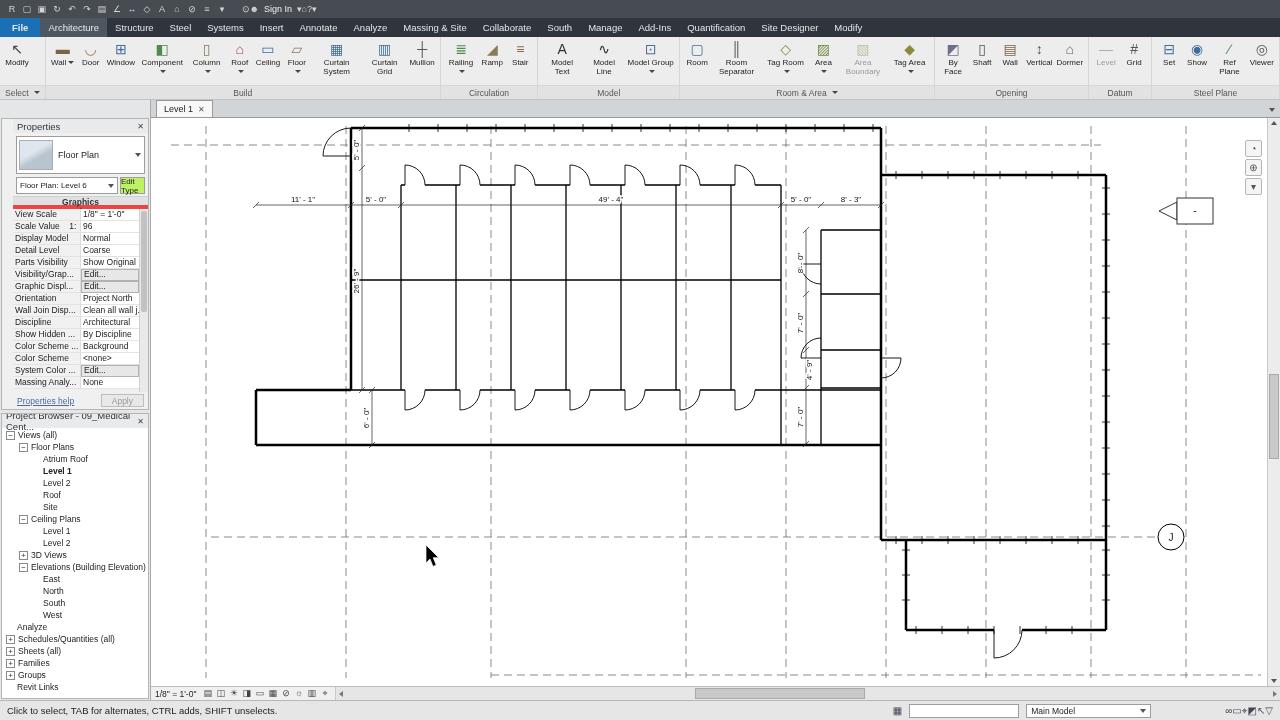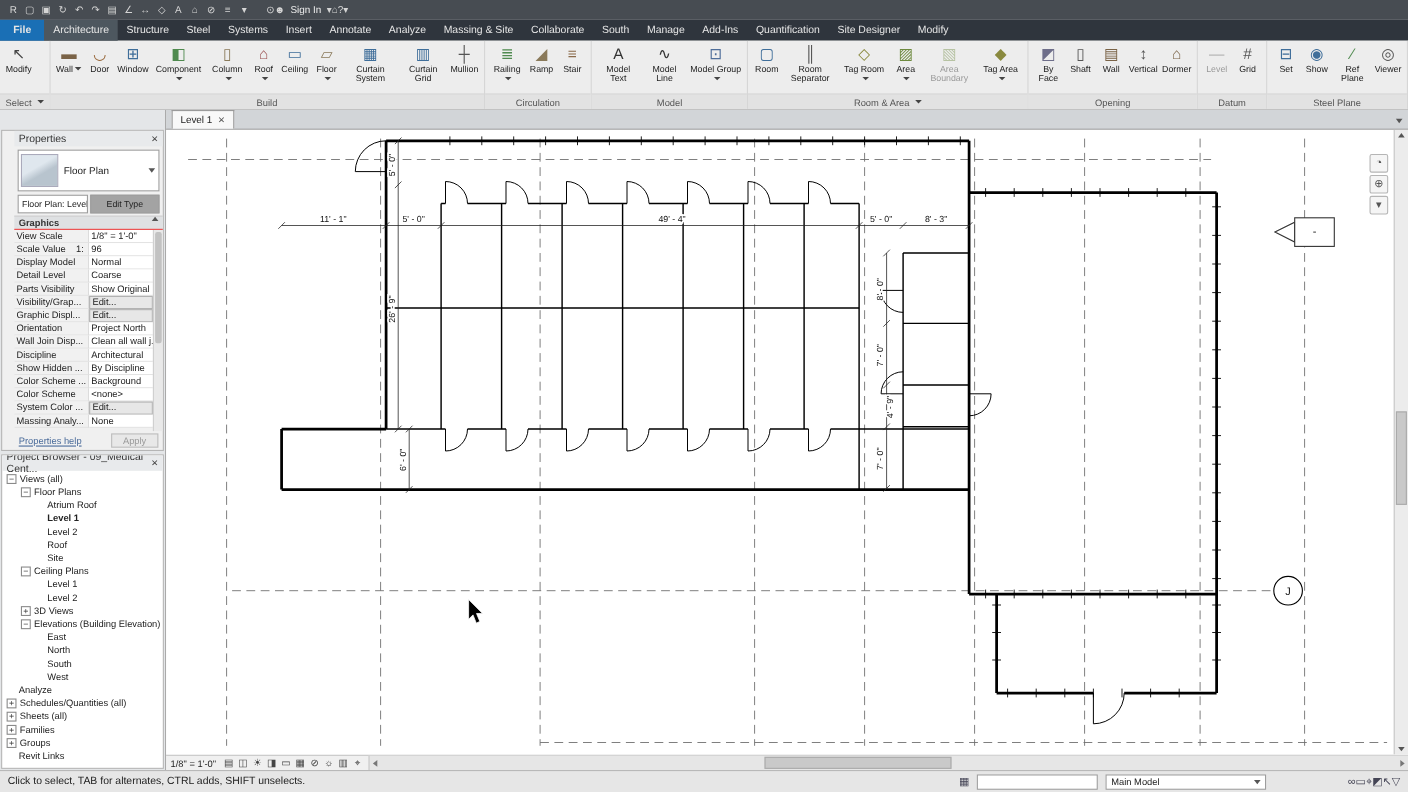--- a/index.html
+++ b/index.html
@@ -34,22 +34,22 @@
 
 .props{height:292px;margin:0 1px;background:#f0f0f0;border:1px solid #b5b5b5;display:flex;flex-direction:column;padding-left:11px;}
 .phead{height:14px;background:#e8eaec;display:flex;align-items:center;justify-content:space-between;padding:0 4px;font-size:9.5px;color:#333;}
 .pclose{cursor:default;font-size:8px;color:#444;}
 .typebox{margin:3px;height:38px;background:#fff;border:1px solid #9d9d9d;display:flex;align-items:center;position:relative;}
 .timg{width:34px;height:30px;margin:2px;border:1px solid #aab;background:linear-gradient(150deg,#dfe7ee 40%,#b8c4ce 60%);}
 .tlabel{font-size:9px;padding-left:3px;}
 .tsel-arrow{position:absolute;right:3px;top:16px;}
 .typesel{display:flex;height:17px;margin:0 3px 2px;gap:2px;}
 .combo{flex:1;background:#fff;border:1px solid #9d9d9d;font-size:8px;display:flex;align-items:center;justify-content:space-between;padding:0 3px;overflow:hidden;white-space:nowrap;}
-.editbtn{width:63px;background:#a3a3a3;border:1px solid #9d9d9d;font-size:8px;display:flex;align-items:center;justify-content:center;}
-.gsection{height:13px;background:#dfe1e3;border-top:1px solid #cfcfcf;border-bottom:1px solid #ef4444;display:flex;align-items:flex-start;justify-content:space-between;padding:0 4px;font-size:8.5px;font-weight:bold;color:#333;}
+.editbtn{width:25px;background:#bef264;border:1px solid #9d9d9d;font-size:8px;display:flex;align-items:center;justify-content:center;}
+.gsection{height:13px;background:#dfe1e3;border-top:1px solid #cfcfcf;border-bottom:4px solid #ef4444;display:flex;align-items:center;justify-content:space-between;padding:0 4px;font-size:8.5px;font-weight:bold;color:#333;flex-direction:column;}
 .prowswrap{position:relative;flex:1;overflow:hidden;padding-right:9px;}
 .prow{display:flex;height:12px;font-size:8.5px;}
 .pl{width:68px;background:#f1f1f1;border-right:1px solid #dcdcdc;border-bottom:1px solid #e3e3e3;padding:0 2px;white-space:pre;overflow:hidden;line-height:11px;}
 .pv{flex:1;background:#fff;border-bottom:1px solid #e3e3e3;padding:0 2px;white-space:nowrap;overflow:hidden;line-height:11px;}
 .pv.pbtn{background:#e7e7e7;border:1px solid #b2b2b2;line-height:9px;}
 .pscroll{position:absolute;right:0;top:0;width:9px;height:100%;background:#e9e9e9;border-left:1px solid #d0d0d0;}
 .pthumb{position:absolute;left:1px;top:2px;width:6px;height:55%;background:#c2c2c2;border-radius:2px;}
 .pfoot{height:17px;display:flex;align-items:center;justify-content:space-between;padding:0 4px;}
 .plink{font-size:8.5px;color:#4a6b9a;text-decoration:underline;cursor:default;}
 .papply{font-size:8.5px;color:#9a9a9a;background:#e8e8e8;border:1px solid #bdbdbd;padding:0 10px;height:13px;line-height:12px;}
@@ -81,21 +81,21 @@
 .hthumb{position:absolute;top:1px;left:38%;width:18%;height:11px;background:#c9c9c9;border:1px solid #aaa;}
 .tri-d{display:inline-block;width:0;height:0;border-left:3px solid transparent;border-right:3px solid transparent;border-top:4px solid #555;}
 .tri-u{display:inline-block;width:0;height:0;border-left:3px solid transparent;border-right:3px solid transparent;border-bottom:4px solid #555;}
 .tri-l{position:absolute;left:3px;top:4px;width:0;height:0;border-top:3px solid transparent;border-bottom:3px solid transparent;border-right:4px solid #777;}
 .tri-r{position:absolute;right:3px;top:4px;width:0;height:0;border-top:3px solid transparent;border-bottom:3px solid transparent;border-left:4px solid #777;}
 
 .statusbar{height:20px;background:#e6e6e6;border-top:1px solid #b8b8b8;display:flex;align-items:center;font-size:9.5px;padding:0 7px;gap:7px;}
 .sflex{flex:1;}
 .sgap{width:60px;}
 .sfield{width:110px;height:14px;background:#fff;border:1px solid #9d9d9d;font-size:8.5px;padding:0 3px;line-height:12px;}
-.scombo{width:146px;height:14px;background:#fff;border:1px solid #9d9d9d;display:flex;align-items:center;justify-content:space-between;padding:0 4px;font-size:8.5px;}
+.scombo{width:125px;height:14px;background:#fff;border:1px solid #9d9d9d;display:flex;align-items:center;justify-content:space-between;padding:0 4px;font-size:8.5px;}
 .sicon{width:14px;text-align:center;font-size:10px;color:#445;}
 
 .dimtext{font-family:"Liberation Sans",sans-serif;font-size:8px;fill:#111;text-anchor:middle;paint-order:stroke;stroke:#fff;stroke-width:3px;}
 .bubtext{font-family:"Liberation Sans",sans-serif;font-size:10px;fill:#111;text-anchor:middle;}
 </style>
 </head>
 <body>
 
 <div class="titlebar">
   <div class="qat" id="qat">

